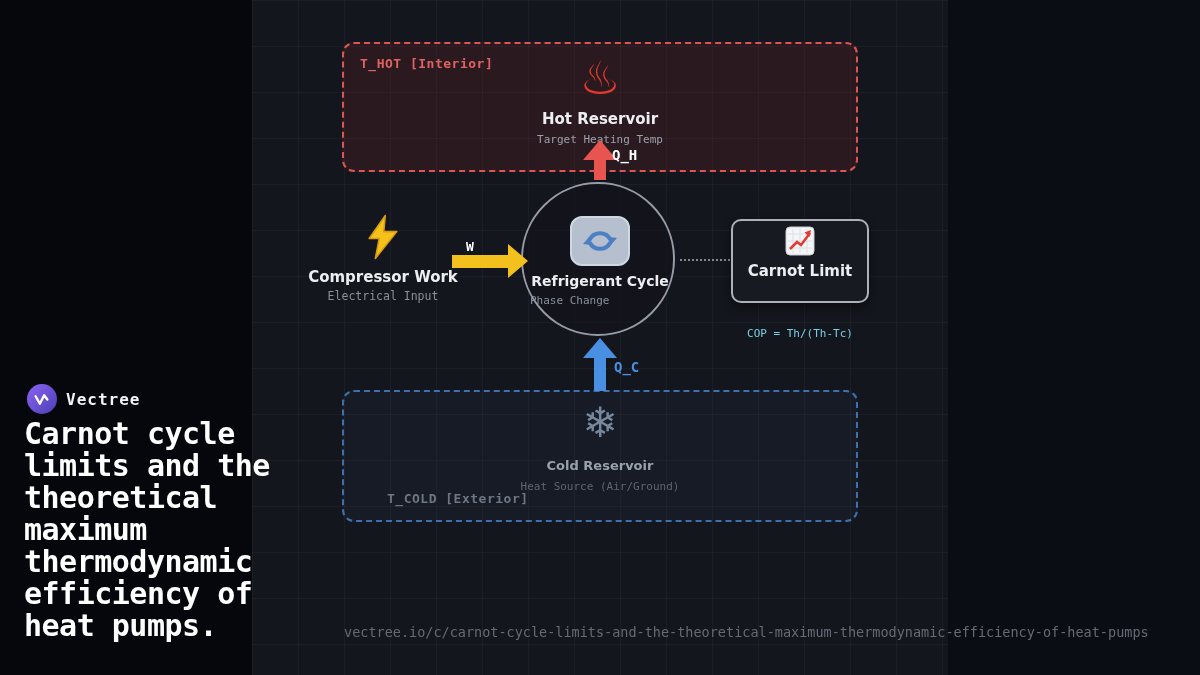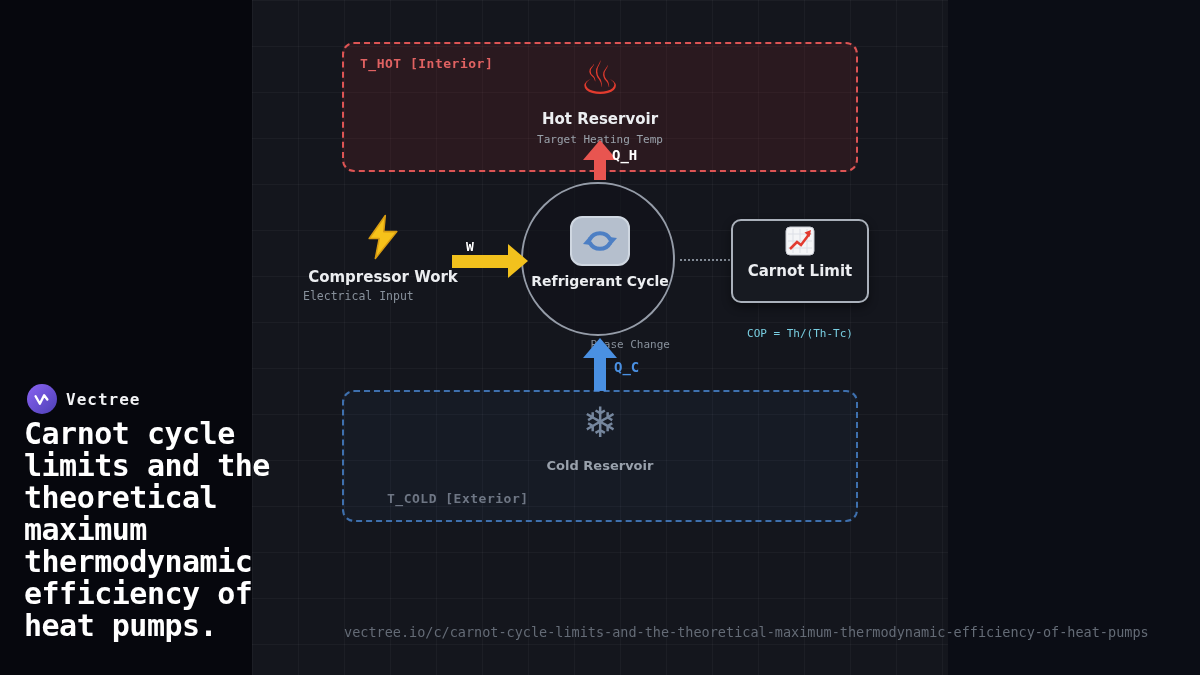--- a/index.html
+++ b/index.html
@@ -69,28 +69,28 @@
     border:2px solid #959ca8; border-radius:50%;
     background:rgba(16,18,26,0.55);
   }
   .cycle-icon {
     left:570px; top:216px; width:60px; height:50px;
     background:#b5bfcd; border:2px solid #cfd7e1; border-radius:12px;
     display:flex; align-items:center; justify-content:center;
   }
   .cycle-title { left:510px; top:273px; width:180px; text-align:center;
     font-weight:bold; font-size:14px; color:#eceef1; }
-  .cycle-sub { left:530px; top:294px; width:140px; text-align:right;
-    font:11px "DejaVu Sans Mono", monospace; color:#88919c;margin-top:44px; }
+  .cycle-sub { left:530px; top:294px; width:140px; text-align:left;
+    font:11px "DejaVu Sans Mono", monospace; color:#88919c; }
 
   
   .bolt-icon { left:364px; top:214px; }
   .comp-title { left:300px; top:268px; width:166px; text-align:center;
     font-weight:bold; font-size:15px; color:#eceef1; }
-  .comp-sub { left:303px; top:289px; width:160px; text-align:left;
+  .comp-sub { left:303px; top:289px; width:160px; text-align:center;
     font:11.5px "DejaVu Sans Mono", monospace; color:#88919c; }
 
   
   .carnot-box {
     left:731px; top:219px; width:138px; height:84px;
     background:#171a21; border:2px solid #aab1bb; border-radius:10px;
     box-shadow:0 4px 10px rgba(0,0,0,0.45);
   }
   .chart-icon { left:785px; top:226px; }
   .carnot-title { left:731px; top:262px; width:138px; text-align:center;
@@ -187,20 +187,21 @@
   <div class="abs carnot-title">Carnot Limit</div>
   <div class="abs carnot-formula">COP = Th/(Th-Tc)</div>
 
   <div class="abs qc-head"></div>
   <div class="abs qc-body"></div>
   <div class="abs qc-label">Q_C</div>
 
   <div class="abs zone-cold"></div>
   <div class="abs cold-icon">❄</div>
   <div class="abs cold-title">Cold Reservoir</div>
+  <div class="abs cold-sub">Heat Source (Air/Ground)</div>
   <div class="abs zone-cold-label">T_COLD [Exterior]</div>
 
   <div class="abs footer-url">vectree.io/c/carnot-cycle-limits-and-the-theoretical-maximum-thermodynamic-efficiency-of-heat-pumps</div>
 
   <div class="abs logo">
     <svg width="18" height="15" viewBox="0 0 16 14">
       <path d="M2 4 L6 11 L10 3 L13 7" stroke="#ffffff" stroke-width="2.2" fill="none" stroke-linecap="round" stroke-linejoin="round"></path>
     </svg>
   </div>
   <div class="abs brand-name">Vectree</div>

